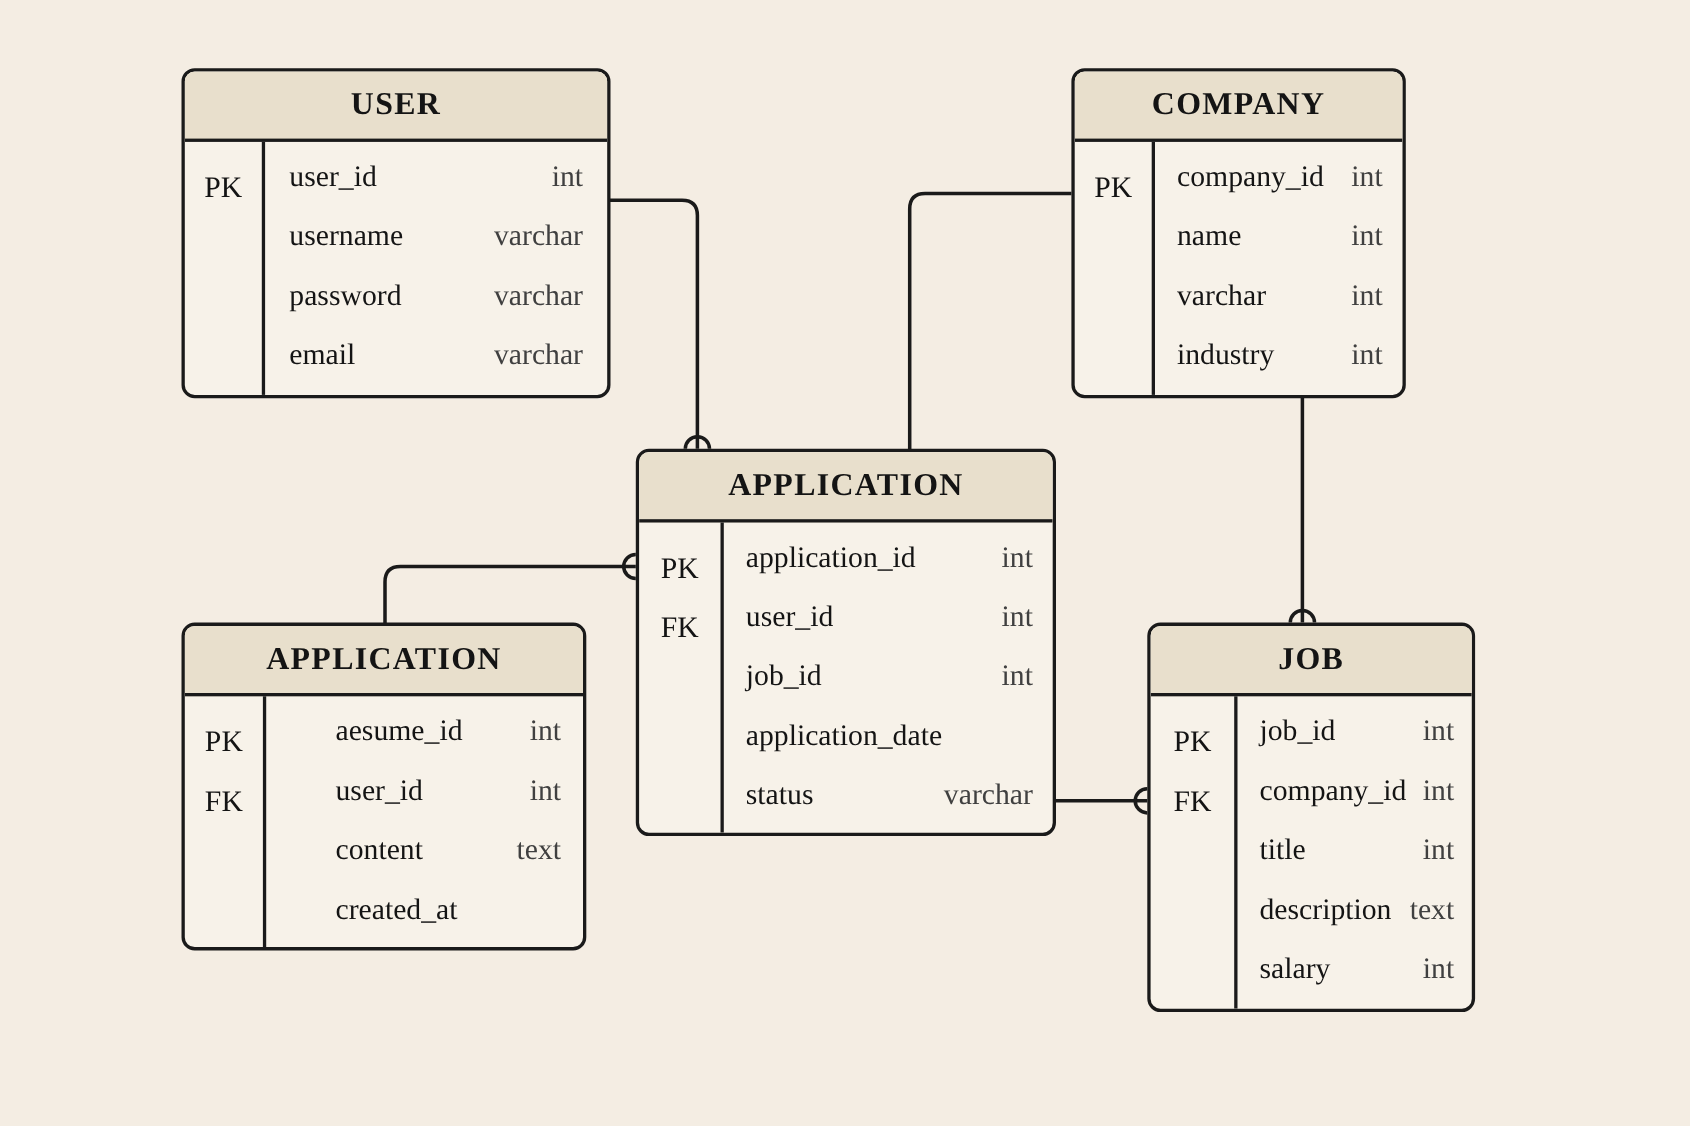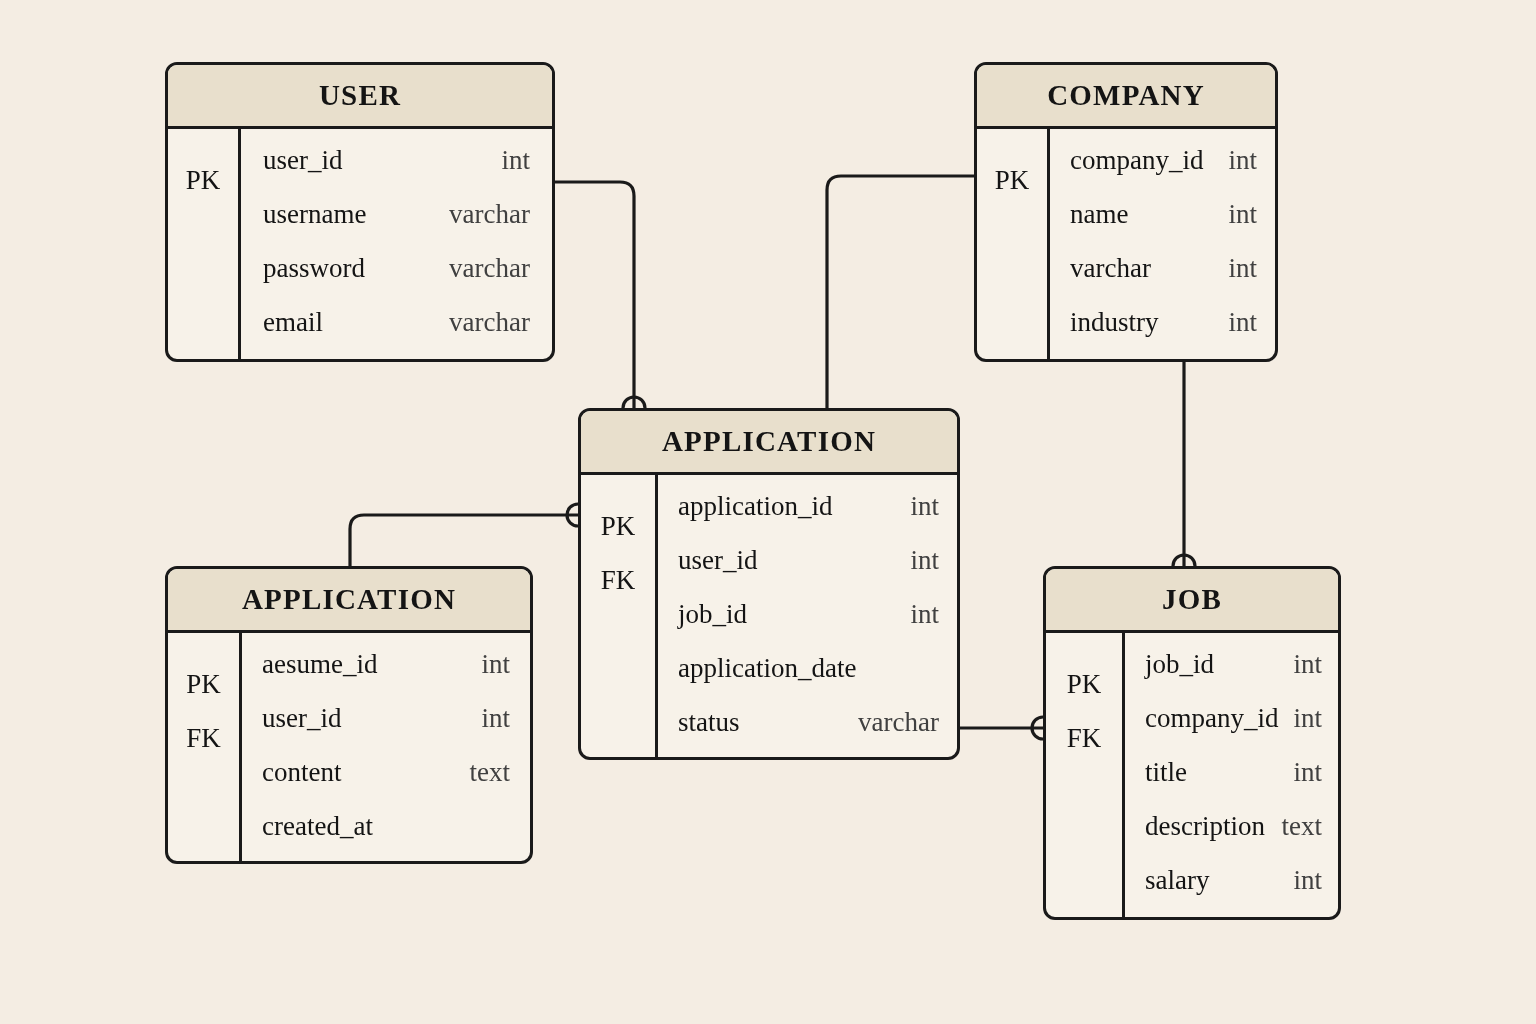--- a/index.html
+++ b/index.html
@@ -64,21 +64,21 @@
   }
   .entity-body {
     position: relative;
     display: flex;
     box-sizing: border-box;
     height: calc(100% - 64px);
   }
   .key-col {
     box-sizing: border-box;
     border-right: 3px solid #1a1a1a;
-    padding-top: 24px;
+    padding-top: 14px;
     flex: 0 0 auto;
     display: flex;
     flex-direction: column;
   }
   .field-col {
     flex: 1 1 auto;
     padding-top: 4px;
     box-sizing: border-box;
     display: flex;
     flex-direction: column;
@@ -246,21 +246,21 @@
     <div class="entity-header">
       <span class="entity-title">APPLICATION</span>
     </div>
     <div class="entity-body">
       <div class="key-col" style="width:74px;">
         <div class="key-cell">PK</div>
         <div class="key-cell">FK</div>
         <div class="key-cell"></div>
         <div class="key-cell"></div>
       </div>
-      <div class="field-col" style="padding-left:20px; padding-right:20px;">
+      <div class="field-col" style="padding-left:20px; padding-right:20px;margin-left:43px;">
         <div class="field-row">
           <span class="field-name">aesume_id</span>
           <span class="field-type">int</span>
         </div>
         <div class="field-row">
           <span class="field-name">user_id</span>
           <span class="field-type">int</span>
         </div>
         <div class="field-row">
           <span class="field-name">content</span>

